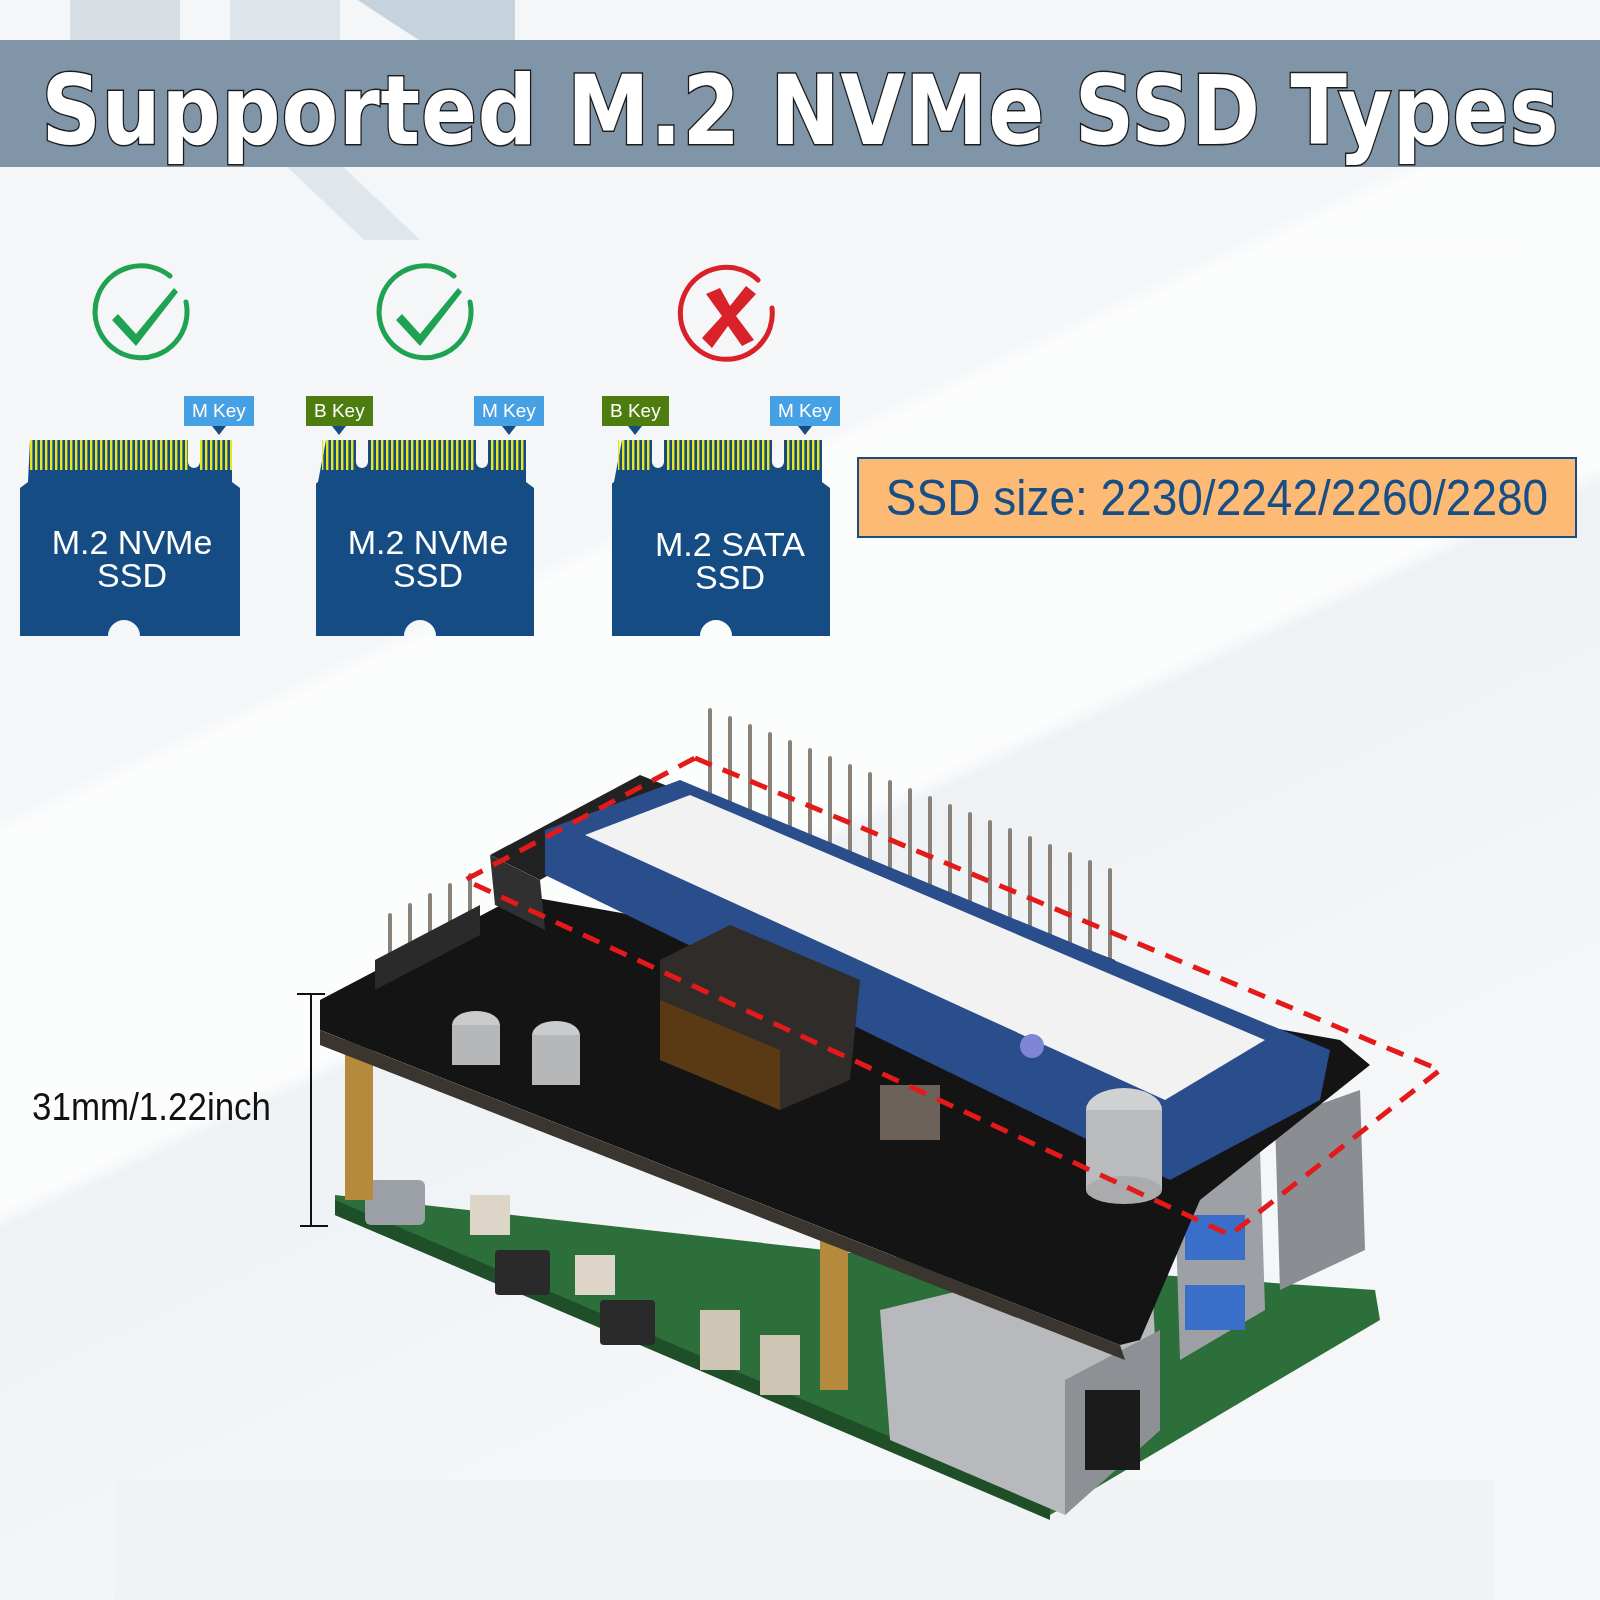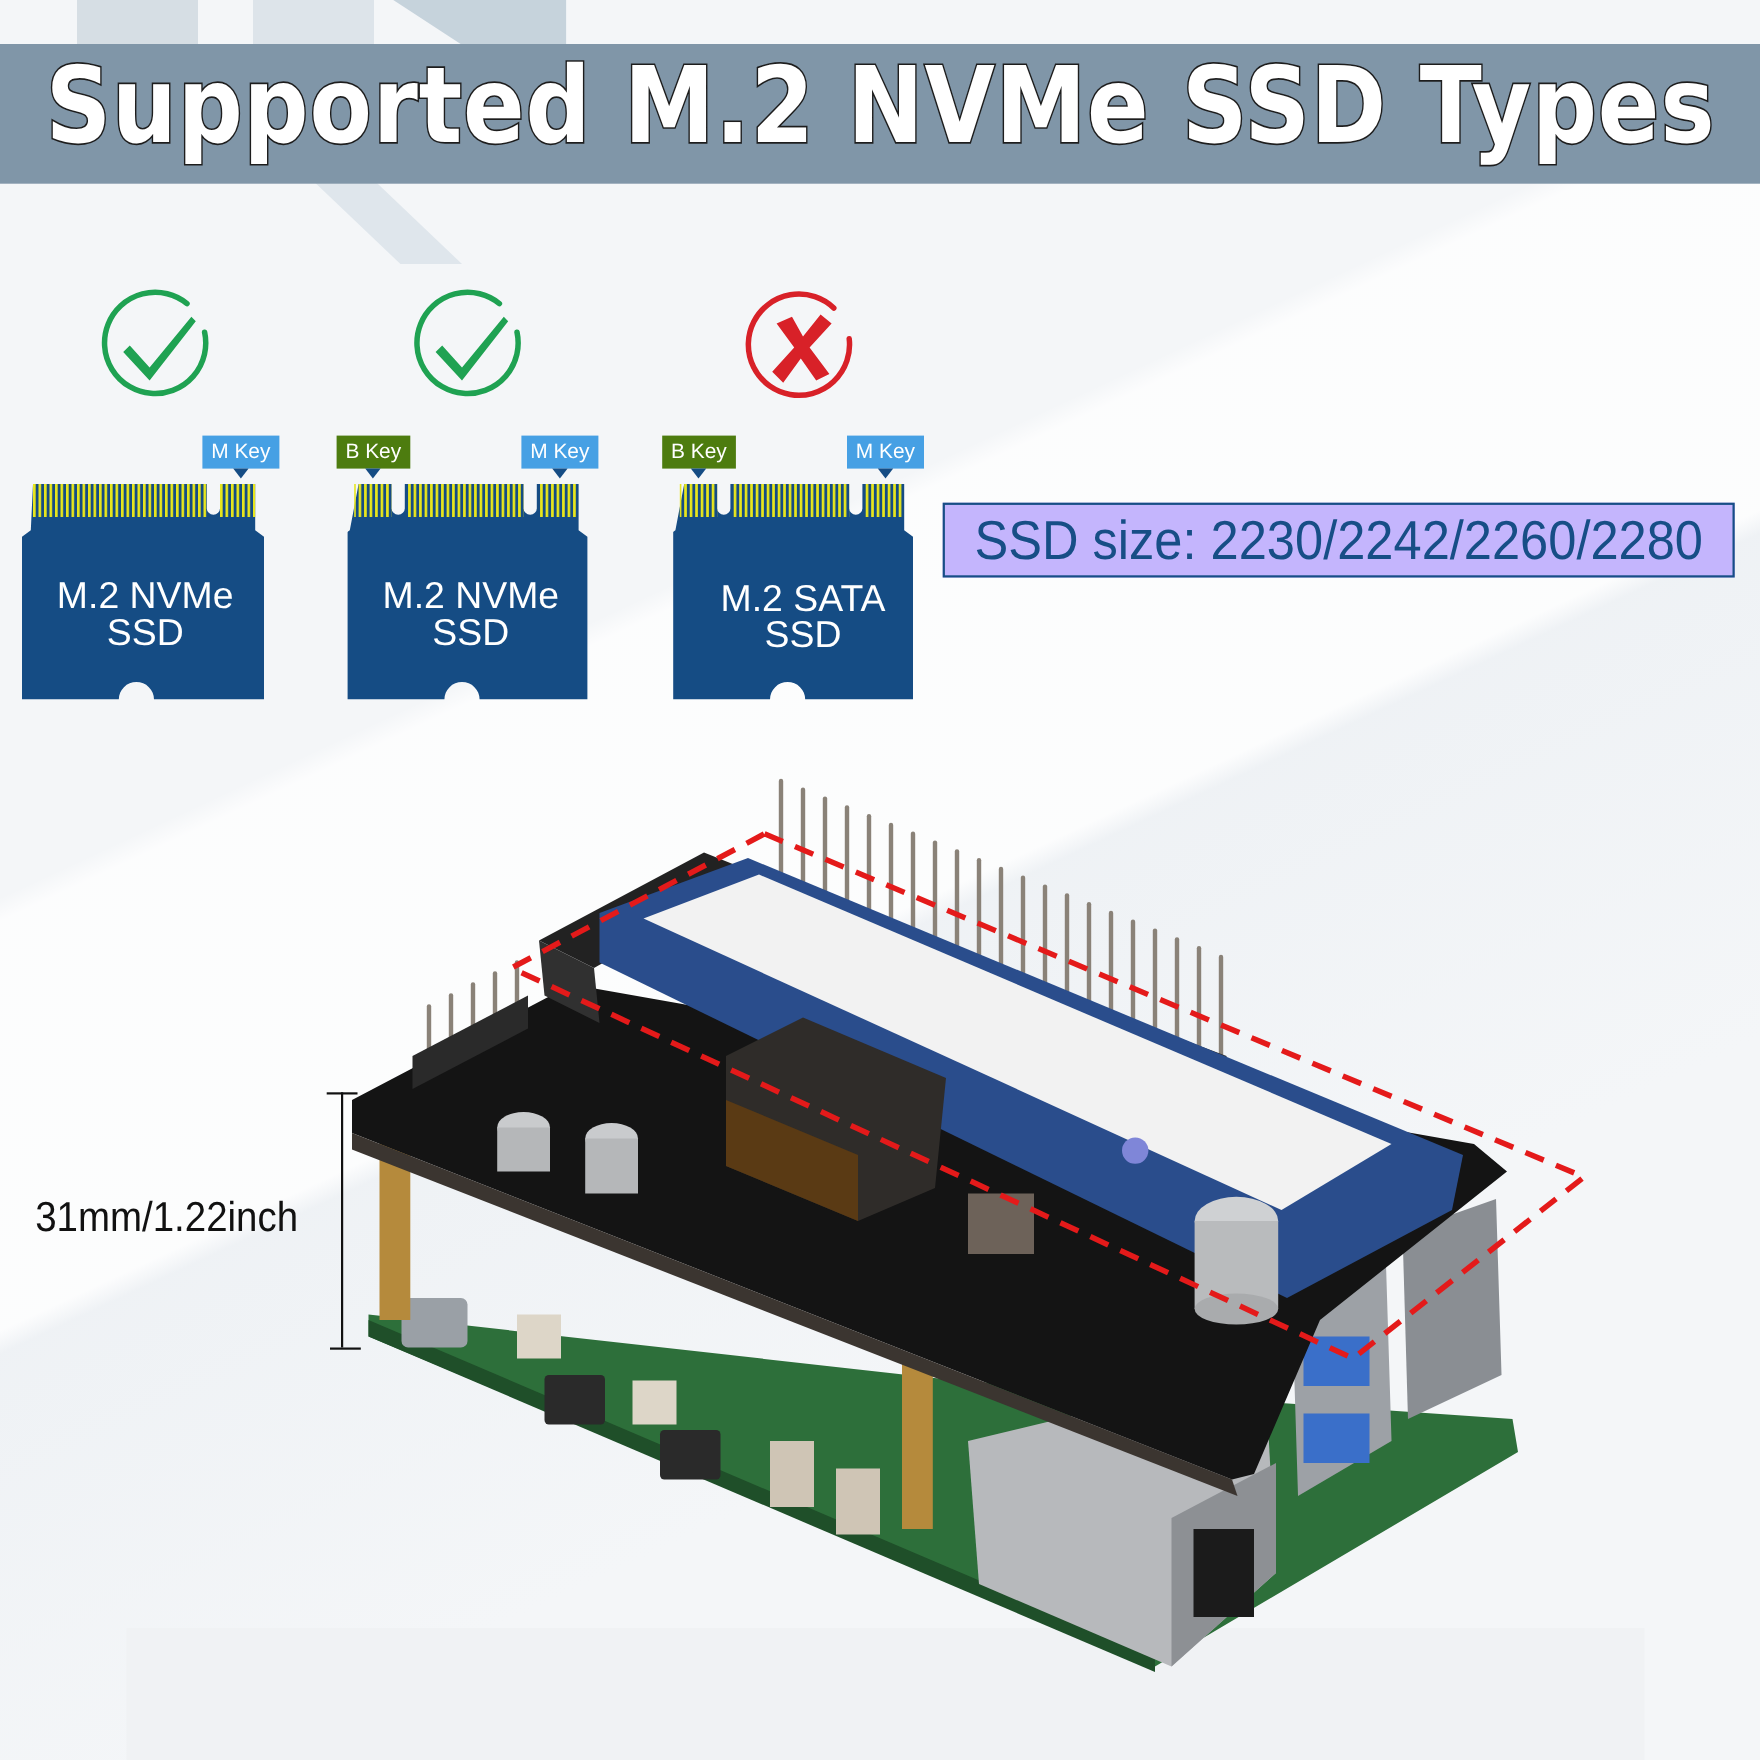--- a/index.html
+++ b/index.html
@@ -16,21 +16,21 @@
   .bg3 { left: 340px; top: 0; width: 175px; height: 40px; background: #c6d3dc; clip-path: polygon(10% 0, 100% 0, 100% 100%, 45% 100%); }
   .bg-diag1 { left: 0; top: 160px; width: 1600px; height: 1440px;
     background: linear-gradient(155deg, rgba(255,255,255,0) 0%, rgba(255,255,255,0.0) 30%, rgba(255,255,255,0.75) 31%, rgba(255,255,255,0.75) 48%, rgba(235,239,243,0.6) 49%, rgba(244,246,248,0) 70%); }
   .bg-diag2 { left: 280px; top: 160px; width: 140px; height: 80px; background: #dfe6ec; clip-path: polygon(0 0, 40% 0, 100% 100%, 60% 100%); }
   .bg-floor { left: 115px; top: 1480px; width: 1380px; height: 120px; background: #f0f2f4; }
 
   
   .title-bar {
     position: absolute; left: 0; top: 40px; width: 1600px; height: 127px;
     background: #8096a8;
-    display: flex; align-items: flex-start; justify-content: center;
+    display: flex; align-items: flex-end; justify-content: center;
   }
   .title-text {
     font-family: "DejaVu Sans", sans-serif;
     font-weight: bold;
     font-size: 96px;
     letter-spacing: 1px;
     color: #ffffff;
     -webkit-text-stroke: 3px #1d1d1d;
     paint-order: stroke fill;
     transform: scaleX(0.86);
@@ -57,22 +57,22 @@
   .tag.b { background: #4d7c0f; }
   .ssd svg.board { position: absolute; left: 0; top: 44px; }
   .ssd .label {
     position: absolute; left: 0; width: 224px; top: 130px;
     text-align: center; color: #ffffff;
     font-family: "Liberation Sans", sans-serif; font-size: 34px; line-height: 33px;
   }
 
   
   .size-box {
-    position: absolute; left: 857px; top: 457px; width: 720px; height: 68px;
-    border: 2px solid #174e86; background: #c4b5fd;
+    position: absolute; left: 857px; top: 457px; width: 720px; height: 81px;
+    border: 2px solid #174e86; background: #fdba74;
     display: flex; align-items: center; justify-content: center;
   }
   .size-text {
     font-family: "Liberation Sans", sans-serif; font-size: 50px; color: #174e86;
     transform: scaleX(0.92); white-space: nowrap;
   }
 
   
   .dim-line { position: absolute; left: 310px; top: 993px; width: 2px; height: 232px; background: #111; }
   .dim-cap { position: absolute; width: 28px; height: 2px; background: #111; }

